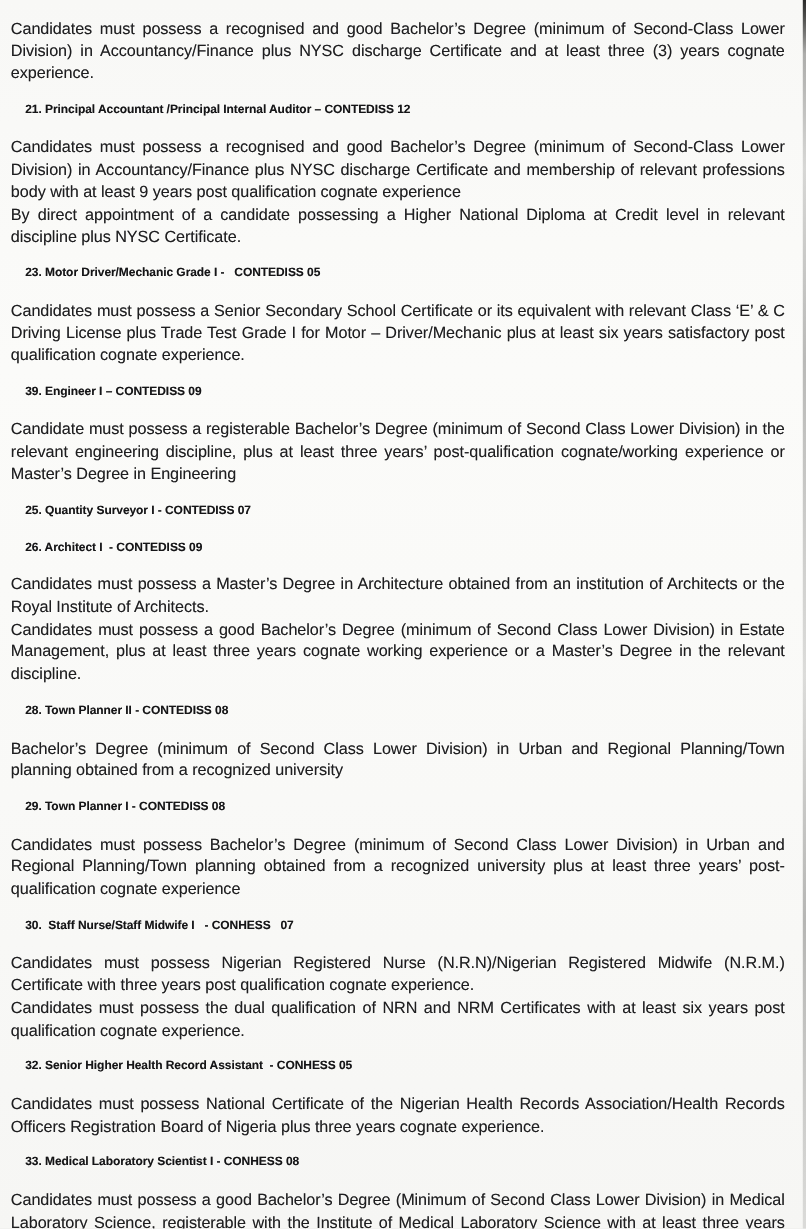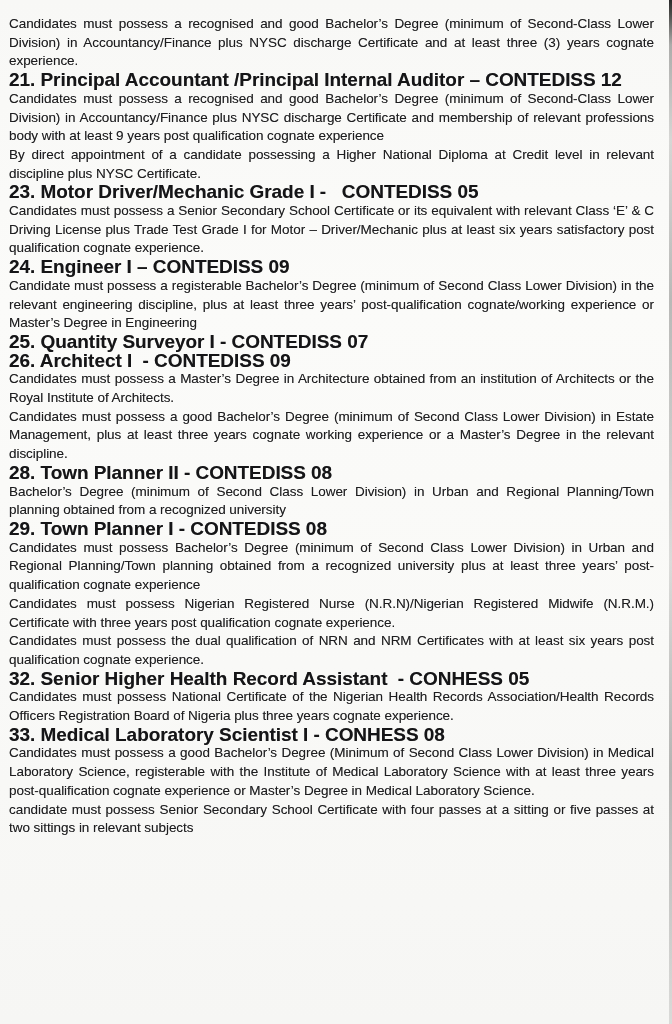--- a/index.html
+++ b/index.html
@@ -17,22 +17,22 @@
   .doc {
     padding: 15px 18px 0 9px;
     font-size: 13.5px;
     line-height: 18.7px;
     color: #1e1e20;
     letter-spacing: -0.05px;
     filter: blur(0.3px);
     text-shadow: 0 0 0.5px rgba(30,30,32,0.45);
   }
   .job-heading {
-    margin: 0;
-    font-size: 19px;
+    margin: 12px;
+    font-size: 10px;
     font-weight: 700;
     white-space: pre-wrap;
     color: #151517;
   }
   .job-body {
     margin: 0;
     text-align: justify;
     text-align-last: left;
   }
   .edge-right {
@@ -61,21 +61,21 @@
   <section class="job-item">
     <p class="job-body">By direct appointment of a candidate possessing a Higher National Diploma at Credit level in relevant discipline plus NYSC Certificate.</p>
   </section>
 
   <section class="job-item">
     <h3 class="job-heading">23. Motor Driver/Mechanic Grade I -   CONTEDISS 05</h3>
     <p class="job-body">Candidates must possess a Senior Secondary School Certificate or its equivalent with relevant Class ‘E’ &amp; C Driving License plus Trade Test Grade I for Motor – Driver/Mechanic plus at least six years satisfactory post qualification cognate experience.</p>
   </section>
 
   <section class="job-item">
-    <h3 class="job-heading">24. Engineer I – CONTEDISS 09</h3>
+    <h3 class="job-heading">39. Engineer I – CONTEDISS 09</h3>
     <p class="job-body">Candidate must possess a registerable Bachelor’s Degree (minimum of Second Class Lower Division) in the relevant engineering discipline, plus at least three years’ post-qualification cognate/working experience or Master’s Degree in Engineering</p>
   </section>
 
   <section class="job-item">
     <h3 class="job-heading">25. Quantity Surveyor I - CONTEDISS 07</h3>
   </section>
 
   <section class="job-item">
     <h3 class="job-heading">26. Architect I  - CONTEDISS 09</h3>
     <p class="job-body">Candidates must possess a Master’s Degree in Architecture obtained from an institution of Architects or the Royal Institute of Architects.</p>
@@ -89,20 +89,21 @@
     <h3 class="job-heading">28. Town Planner II - CONTEDISS 08</h3>
     <p class="job-body">Bachelor’s Degree (minimum of Second Class Lower Division) in Urban and Regional Planning/Town planning obtained from a recognized university</p>
   </section>
 
   <section class="job-item">
     <h3 class="job-heading">29. Town Planner I - CONTEDISS 08</h3>
     <p class="job-body">Candidates must possess Bachelor’s Degree (minimum of Second Class Lower Division) in Urban and Regional Planning/Town planning obtained from a recognized university plus at least three years’ post-qualification cognate experience</p>
   </section>
 
   <section class="job-item">
+    <h3 class="job-heading">30.  Staff Nurse/Staff Midwife I   - CONHESS   07</h3>
     <p class="job-body">Candidates must possess Nigerian Registered Nurse (N.R.N)/Nigerian Registered Midwife (N.R.M.) Certificate with three years post qualification cognate experience.</p>
   </section>
 
   <section class="job-item">
     <p class="job-body">Candidates must possess the dual qualification of NRN and NRM Certificates with at least six years post qualification cognate experience.</p>
   </section>
 
   <section class="job-item">
     <h3 class="job-heading">32. Senior Higher Health Record Assistant  - CONHESS 05</h3>
     <p class="job-body">Candidates must possess National Certificate of the Nigerian Health Records Association/Health Records Officers Registration Board of Nigeria plus three years cognate experience.</p>

